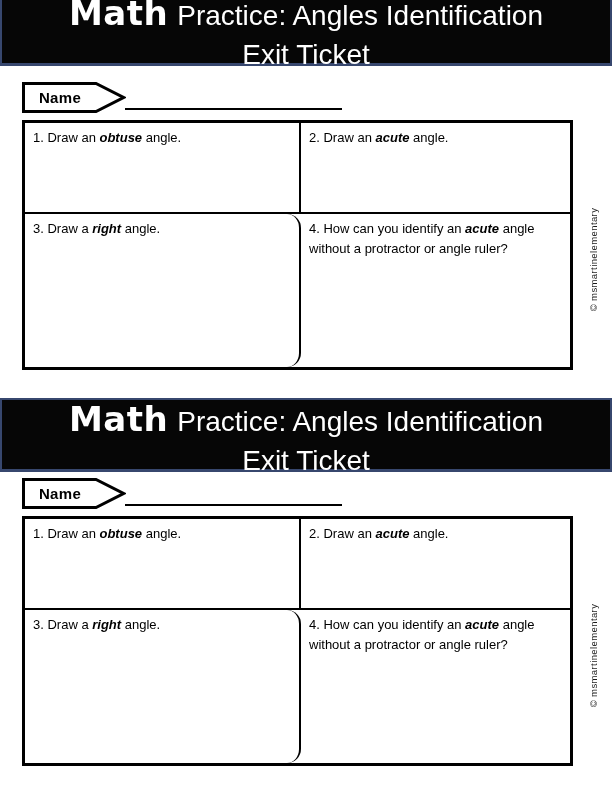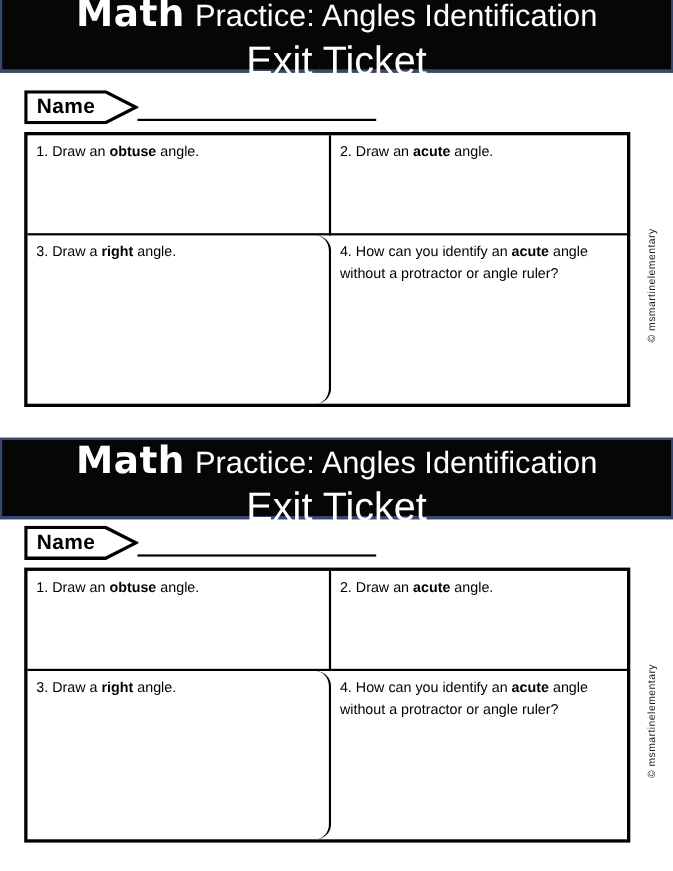--- a/index.html
+++ b/index.html
@@ -26,50 +26,50 @@
     color:var(--banner_text, #ffffff);
     text-align:center;
   }
   .ticket-1 .banner { top:-8px; }
   .banner-line1 { line-height:36px; margin-top:1px; white-space:nowrap; }
   .brand {
     font-family:"DejaVu Sans", sans-serif;
     font-weight:bold; font-size:34px; letter-spacing:0.5px;
   }
   .title { font-size:28px; margin-left:9px; }
-  .banner-line2 { font-size:36px; line-height:33px; }
+  .banner-line2 { font-size:28px; line-height:33px; }
 
   
   .name-row { position:absolute; top:82px; left:22px; width:560px; height:32px; }
   .name-tag { position:absolute; left:0; top:0; width:104px; height:31px; }
   .name-arrow { position:absolute; left:0; top:0; }
   .name-label {
     position:absolute; left:0; top:0; width:76px; height:31px;
     line-height:31px; text-align:center;
-    font-weight:bold; font-size:19px; letter-spacing:0.3px;
+    font-weight:bold; font-size:15px; letter-spacing:0.3px;
   }
   .name-line {
     position:absolute; left:103px; top:13px; width:217px; height:15px;
     border-bottom:2px solid #000;
   }
 
   
   .qtable {
     position:absolute; top:120px; left:22px; width:551px; height:250px;
     display:grid;
     grid-template-columns:276px 1fr;
     grid-template-rows:91px 1fr;
     border:3px solid #000;
     background:#fff;
   }
   .cell { padding:5px 8px; font-size:13px; line-height:1.55; }
   .cell-1 { border-right:2.5px solid #000; border-bottom:2.5px solid #000; }
   .cell-2 { border-bottom:2.5px solid #000; }
   .cell-3 { border-right:2.5px solid #000;border-radius:14px; }
-  .cell b { font-weight:bold; }
+  .cell b { font-weight:bold;font-style:italic; }
 
   
   .copyright {
     position:absolute; left:519px; top:253px; width:150px; height:13px;
     transform:rotate(-90deg);
     font-size:9.5px; letter-spacing:0.4px;
     text-align:center; color:#1a1a1a; white-space:nowrap;
   }
 </style>
 </head>

